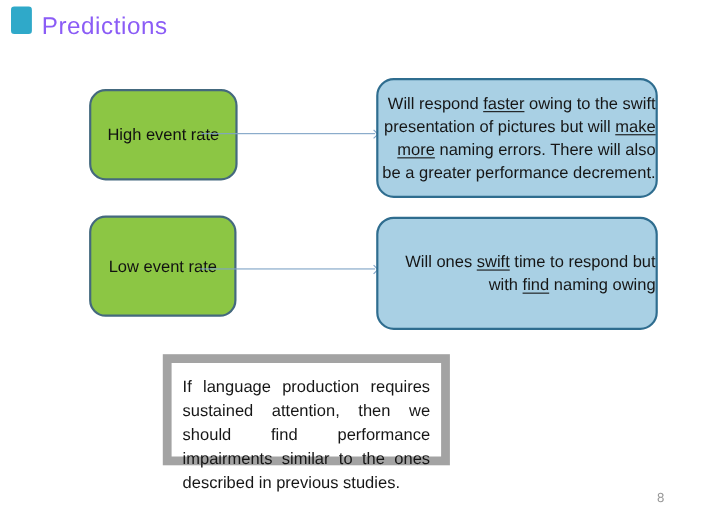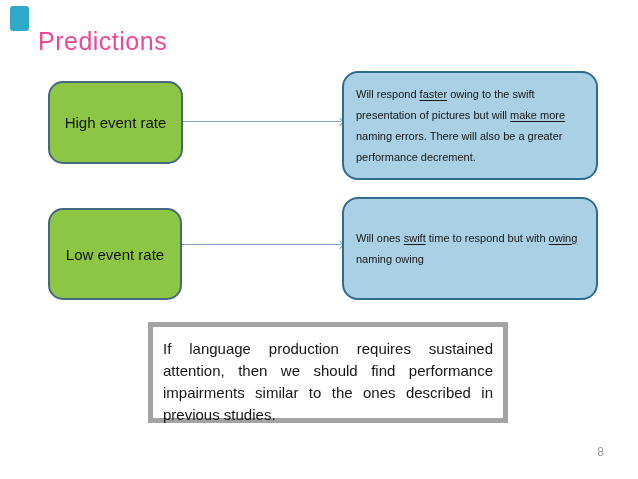--- a/index.html
+++ b/index.html
@@ -18,41 +18,42 @@
   }
   .accent-mark {
     position: absolute;
     left: 10px; top: 6px;
     width: 19px; height: 25px;
     background: #2fa9c9;
     border-radius: 3px;
   }
   .slide-title {
     position: absolute;
-    left: 38px; top: 27px;
-    font-size: 25px;
+    left: 38px; top: 11px;
+    font-size: 22px;
     font-weight: 400;
-    color: #ec4899;
+    color: #8b5cf6;
     letter-spacing: 0.5px;
     white-space: nowrap;
   }
   .node {
     position: absolute;
     background: #8cc644;
     border: 2px solid #44697e;
     border-radius: 15px;
     display: flex;
     align-items: center;
     justify-content: center;
     font-size: 15px;
     color: #111111;
     text-align: center;
+    margin-left: 33px;
   }
   .node-high { left: 48px; top: 81px;  width: 135px; height: 83px; }
-  .node-low  { left: 48px; top: 208px; width: 134px; height: 92px; }
+  .node-low  { left: 48px; top: 196px; width: 134px; height: 92px; }
 
   .connector {
     position: absolute;
     height: 10px;
   }
   .connector-high { left: 183px; top: 117px; width: 161px; }
   .connector-low  { left: 182px; top: 240px; width: 162px; }
   .connector .line {
     position: absolute;
     left: 0; right: 3px; top: 4px;
@@ -68,36 +69,36 @@
   }
 
   .callout {
     position: absolute;
     background: #a9d0e4;
     border: 2px solid #2f6d8f;
     border-radius: 16px;
     display: flex;
     align-items: center;
     justify-content: center;
-    padding: 12px;
-    font-size: 11px;
+    padding: 0;
+    font-size: 15px;
     line-height: 21px;
-    text-align: left;
+    text-align: right;
     color: #161616;
   }
   .callout-high { left: 342px; top: 71px;  width: 256px; height: 109px; }
   .callout-low  { left: 342px; top: 197px; width: 256px; height: 103px; }
   .callout u { text-underline-offset: 2px; }
 
   .note-box {
     position: absolute;
     left: 148px; top: 322px;
-    width: 360px; height: 101px;
+    width: 261px; height: 101px;
     background: #ffffff;
-    border: 5px solid #a3a3a3;
+    border: 8px solid #a3a3a3;
     padding: 11px 10px;
     font-size: 15px;
     line-height: 22px;
     text-align: justify;
     color: #161616;
   }
   .page-number {
     position: absolute;
     left: 584px; top: 445px;
     width: 20px;
@@ -131,21 +132,21 @@
   <div class="connector connector-low">
     <span class="line"></span>
     <span class="head"></span>
   </div>
 
   <div class="callout callout-high">
     <p><span>Will respond </span><u>faster</u><span> owing to the swift presentation of pictures but will </span><u>make more</u><span> naming errors. There will also be a greater performance decrement.</span></p>
   </div>
 
   <div class="callout callout-low">
-    <p><span>Will ones </span><u>swift</u><span> time to respond but with </span><u>owing</u><span> naming owing</span></p>
+    <p><span>Will ones </span><u>swift</u><span> time to respond but with </span><u>find</u><span> naming owing</span></p>
   </div>
 
   <div class="note-box">
     <span>If language production requires sustained attention, then we should find performance impairments similar to the ones described in previous studies.</span>
   </div>
 
   <div class="page-number">8</div>
 
 </div>
 

